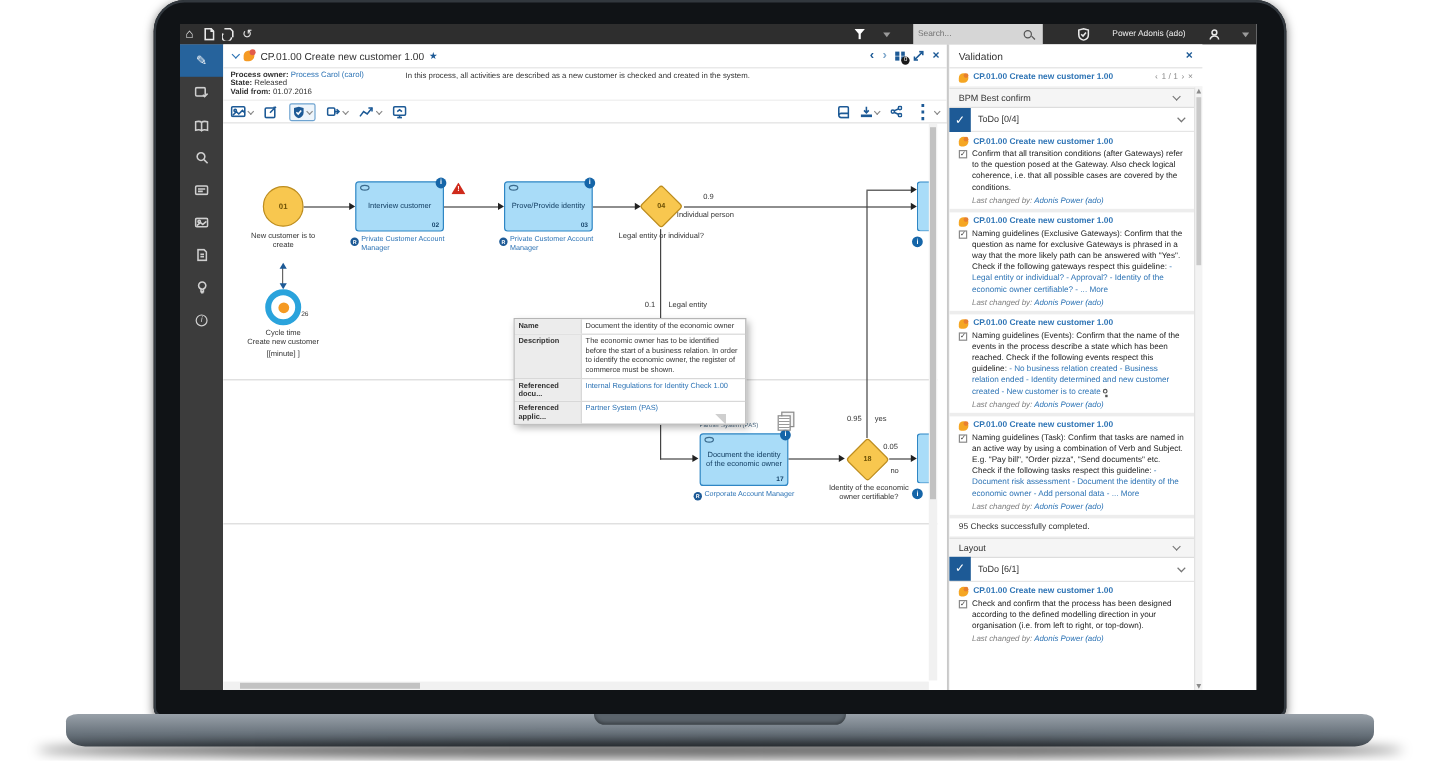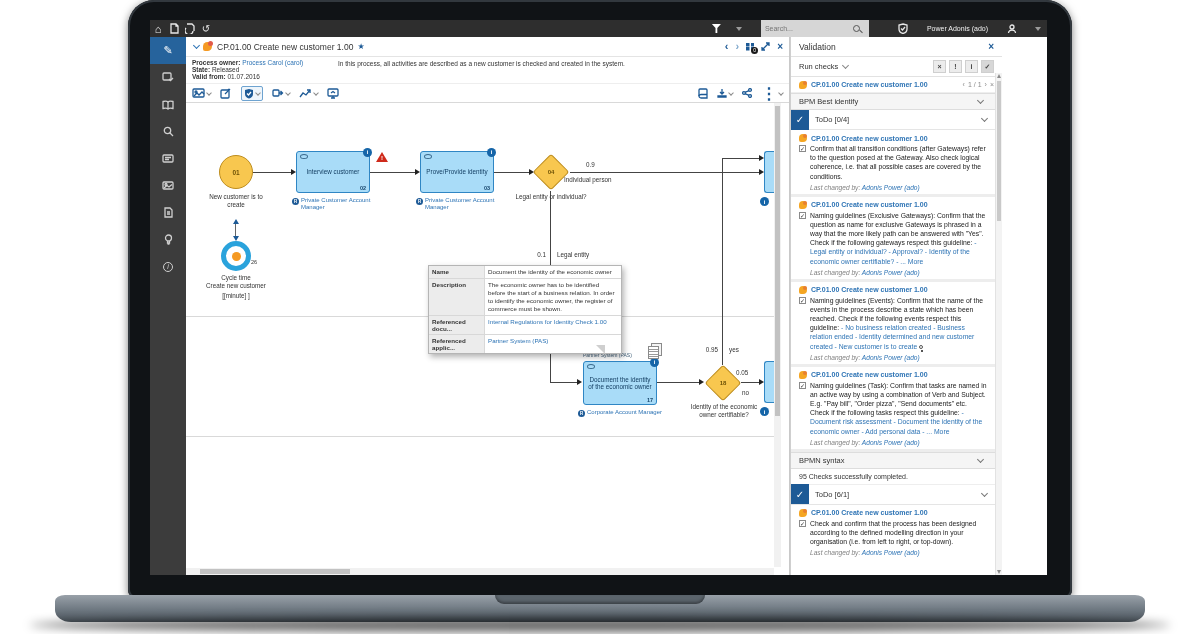--- a/index.html
+++ b/index.html
@@ -459,44 +459,34 @@
               <div class="th"></div>
             </div>
         </div>
       </div>
 
       <div class="panel">
         <div class="p-head">
           <span>Validation</span>
           <span class="xclose">×</span>
         </div>
-        <div class="p-run">
-          <span>Run checks</span>
-          <span class="chev" style="border-color:#888;"></span>
-          <span style="margin-left:auto;display:flex;gap:3px;">
-            <span class="mini">×</span>
-            <span class="mini">!</span>
-            <span class="mini">i</span>
-            <span class="mini act">✓</span>
-          </span>
-        </div>
         <div class="p-model">
           <span class="picon"></span>
           <a class="mlink">CP.01.00 Create new customer 1.00</a>
           <span class="pager">
             <span>‹</span>
             <span>1 / 1</span>
             <span>›</span>
             <span>×</span>
           </span>
         </div>
 
         <div class="plist">
           <div class="sec">
-              <span>BPM Best identify</span>
+              <span>BPM Best confirm</span>
               <span class="chev"></span>
             </div>
           <div class="todo">
               <span class="todobox">✓</span>
               <span>ToDo [0/4]</span>
               <span class="chev"></span>
             </div>
 
           <div class="vitem">
             <div class="vmodel">
@@ -539,26 +529,26 @@
                 <span class="picon"></span>
                 <a class="mlink">CP.01.00 Create new customer 1.00</a>
               </div>
             <div class="vbody">
                 <span class="cb">✓</span>
                 <span><span>Naming guidelines (Task): Confirm that tasks are named in an active way by using a combination of Verb and Subject. E.g. "Pay bill", "Order pizza", "Send documents" etc. Check if the following tasks respect this guideline: </span><a class="inlink">- Document risk assessment - Document the identity of the economic owner - Add personal data - ...</a> <a class="inlink">More</a></span>
               </div>
             <div class="vlast"><span>Last changed by:</span> <a>Adonis Power (ado)</a></div>
           </div>
 
+          <div class="prow">95 Checks successfully completed.</div>
+
           <div class="sec">
-              <span>BPMN syntax</span>
-              <span class="chev"></span>
-            </div>
-          <div class="prow">95 Checks successfully completed.</div>
-
+              <span>Layout</span>
+              <span class="chev"></span>
+            </div>
           <div class="todo">
               <span class="todobox">✓</span>
               <span>ToDo [6/1]</span>
               <span class="chev"></span>
             </div>
 
           <div class="vitem" style="border-bottom:0;">
             <div class="vmodel">
                 <span class="picon"></span>
                 <a class="mlink">CP.01.00 Create new customer 1.00</a>

